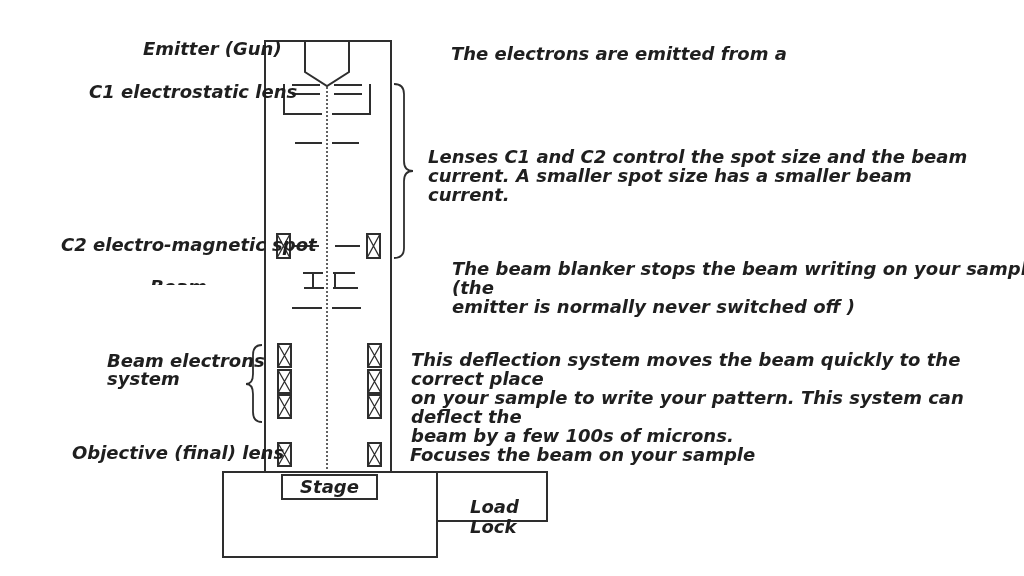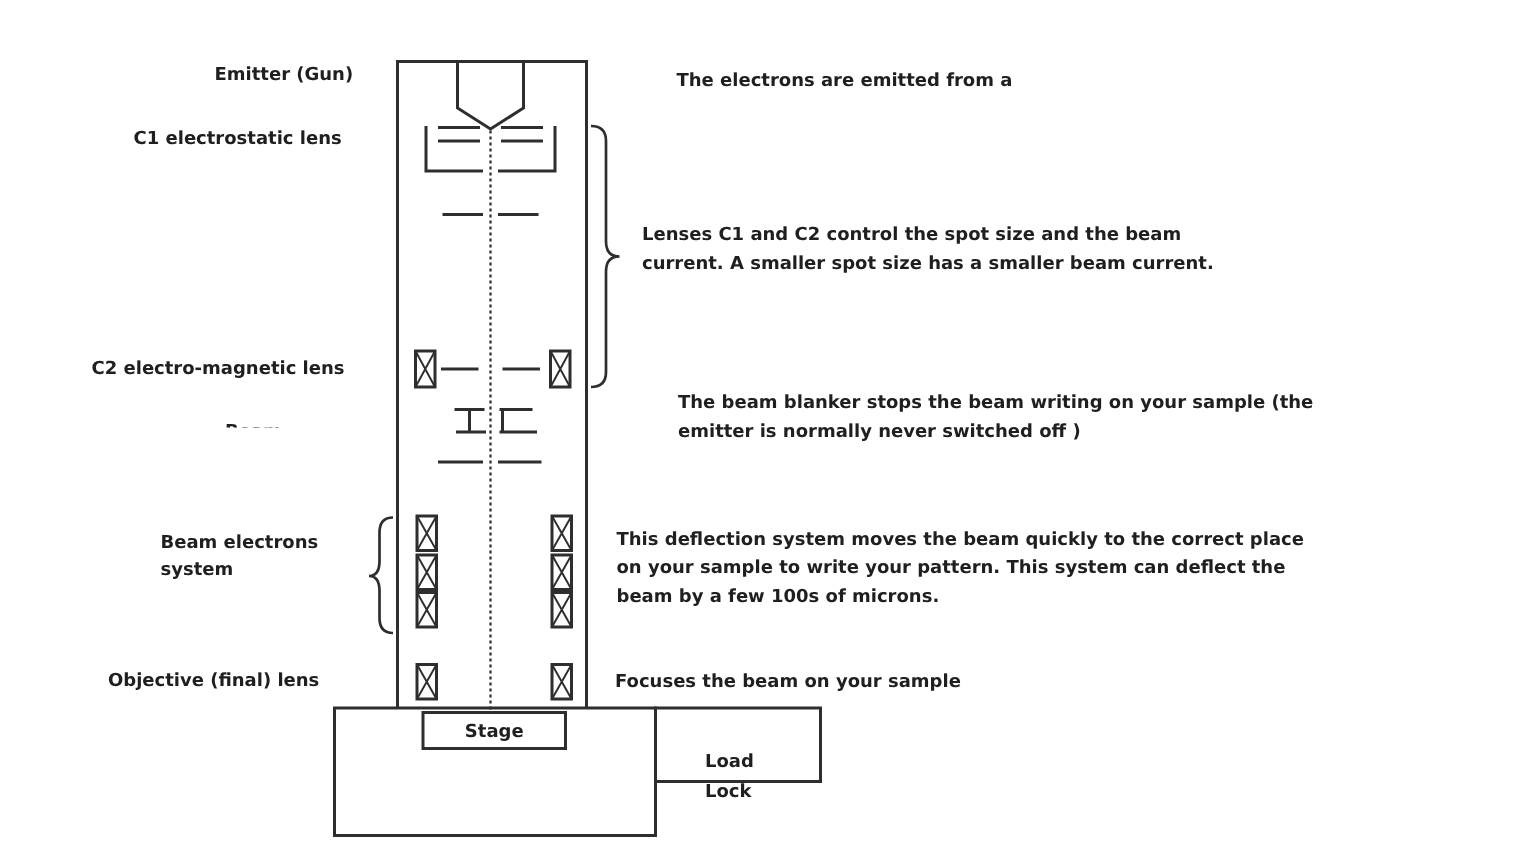--- a/index.html
+++ b/index.html
@@ -12,25 +12,26 @@
     position:relative;
     width:1024px;height:576px;
     background:var(--bg);
     font-family:"DejaVu Sans","Liberation Sans",sans-serif;
     color:var(--text);
     overflow:hidden;
   }
   .art{position:absolute;left:0;top:0;color:var(--line);}
   .label,.ann,.boxlabel{
     position:absolute;
-    font-size:12px;
+    font-size:18px;
     font-weight:bold;
     line-height:16px;
     white-space:pre-line;
     color:var(--text);
+    font-style:italic;
   }
   .ann{line-height:19px;}
   .clip2{height:22px;overflow:hidden;}
   .stage-label{width:95px;height:24px;line-height:24px;text-align:center;white-space:nowrap;}
   .ll-label{line-height:20px;margin-top:22px;}
 </style>
 </head>
 <body>
 
 <div class="canvas">
@@ -122,21 +123,21 @@
 
     <g>
       <path d="M262 345 Q253 345 253 355 L253 374 Q253 384 246 384 Q253 384 253 394 L253 412 Q253 422 262 422" stroke-width="1.8"></path>
     </g>
   </svg>
 
   <div class="label" style="left:143px;top:41px;">Emitter (Gun)</div>
 
   <div class="label" style="left:89px;top:84px;">C1 electrostatic lens</div>
 
-  <div class="label" style="left:61px;top:237px;">C2 electro-magnetic lens</div>
+  <div class="label" style="left:61px;top:237px;">C2 electro-magnetic spot</div>
 
   <div class="label clip2" style="left:150px;top:263px;">
     <div>Beam</div>
     
   </div>
 
   <div class="label" style="left:107px;top:352px;line-height:18px;">Beam electrons
 system</div>
 
   <div class="label" style="left:72px;top:445px;">Objective (final) lens</div>

